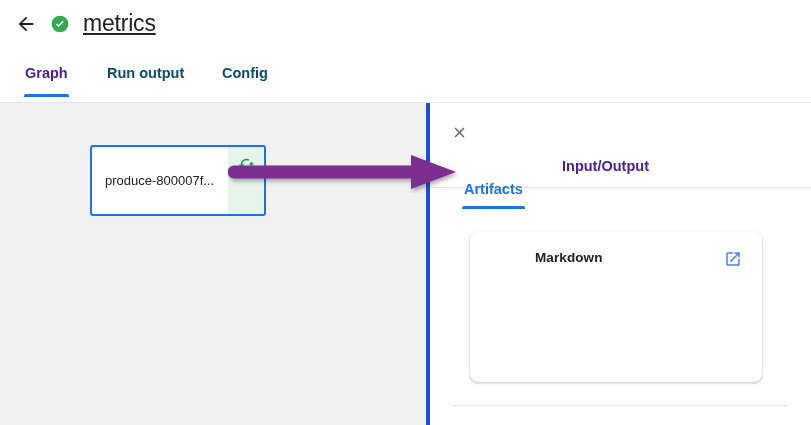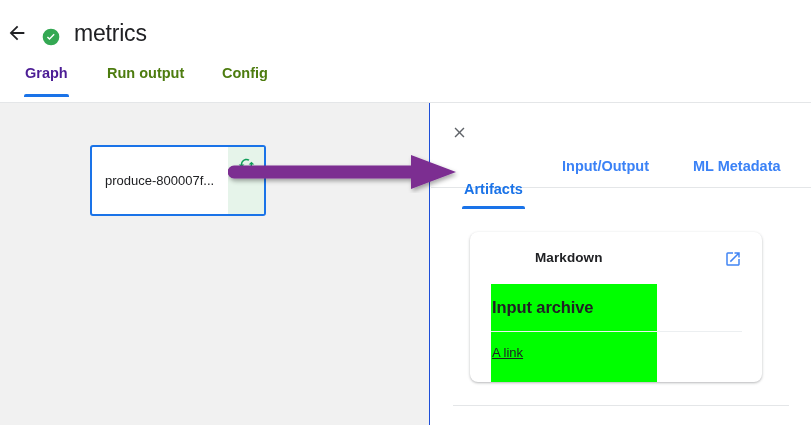--- a/index.html
+++ b/index.html
@@ -17,23 +17,24 @@
   }
 
   
   .app-header {
     position: absolute;
     left: 0; top: 0;
     width: 811px;
     height: 47px;
     background: #ffffff;
     display: flex;
-    align-items: flex-end;
-    box-sizing: border-box;
-    padding-left: 3px;
+    align-items: center;
+    box-sizing: border-box;
+    padding-left: 12px;
+    text-decoration: underline;
   }
   .back-arrow {
     width: 28px;
     height: 28px;
     display: flex;
     align-items: center;
     justify-content: center;
     cursor: pointer;
     flex: 0 0 auto;
   }
@@ -63,21 +64,21 @@
     height: 56px;
     background: #ffffff;
     border-bottom: 1px solid #e4e6e8;
     box-sizing: border-box;
   }
   .tabbar .tab {
     position: absolute;
     top: 18px;
     font-size: 14.5px;
     font-weight: 700;
-    color: #4d7c0f;
+    color: #0c4a6e;
     white-space: nowrap;
     cursor: pointer;
     padding-bottom: 16px;
   }
   .tabbar .tab.active {
     color: #4c1d95;
   }
   .tabbar .tab.active::after {
     content: "";
     position: absolute;
@@ -93,21 +94,21 @@
   #tab-config { left: 222px; text-align: right; }
 
   
   .graph-canvas {
     position: absolute;
     left: 0;
     top: 103px;
     width: 430px;
     height: 322px;
     background: #f1f1f1;
-    border-right: 1px solid #1d4ed8;
+    border-right: 4px solid #1d4ed8;
     box-sizing: border-box;
     overflow: hidden;
   }
 
   .graph-node {
     position: absolute;
     left: 90px;
     top: 42px;
     width: 176px;
     height: 71px;
@@ -180,21 +181,21 @@
     width: 380px;
     height: 36px;
     border-bottom: 1px solid #e4e6e8;
     box-sizing: border-box;
   }
   .panel-tabbar .ptab {
     position: absolute;
     top: 6px;
     font-size: 14.5px;
     font-weight: 700;
-    color: #3b82f6;
+    color: #4c1d95;
     white-space: nowrap;
     cursor: pointer;
     padding-bottom: 12px;
   }
   .panel-tabbar .ptab.active { color: #1a73e8; margin-top: 23px; }
   .panel-tabbar .ptab.active::after {
     content: "";
     position: absolute;
     left: -2px;
     right: -2px;
@@ -352,36 +353,29 @@
 
   <div class="panel-close">
     <svg width="17" height="17" viewBox="0 0 24 24">
       <path d="M19 6.41L17.59 5 12 10.59 6.41 5 5 6.41 10.59 12 5 17.59 6.41 19 12 13.41 17.59 19 19 17.59 13.41 12z" fill="#5f6368"></path>
     </svg>
   </div>
 
   <div class="panel-tabbar">
     <div class="ptab active" id="ptab-artifacts">Artifacts</div>
     <div class="ptab" id="ptab-io">Input/Output</div>
-    <div class="ptab" id="ptab-mlmd">ML Metadata</div>
   </div>
 
   <div class="artifact-card">
     <div class="artifact-card-header">
       <div class="artifact-card-title">Markdown</div>
       <div class="artifact-open-icon">
         <svg width="18" height="18" viewBox="0 0 24 24">
           <path d="M19 19H5V5h7V3H5a2 2 0 0 0-2 2v14a2 2 0 0 0 2 2h14c1.1 0 2-.9 2-2v-7h-2v7z" fill="#4285f4"></path>
           <path d="M14 3v2h3.59l-9.83 9.83 1.41 1.41L19 6.41V10h2V3h-7z" fill="#4285f4"></path>
         </svg>
       </div>
     </div>
 
-    <div class="md-body">
-      <div class="md-highlight"></div>
-      <div class="md-heading">Input archive</div>
-      <div class="md-rule"></div>
-      <div class="md-link">A link</div>
-    </div>
   </div>
 
   <div class="panel-divider"></div>
 </div>
 
 </body></html>

